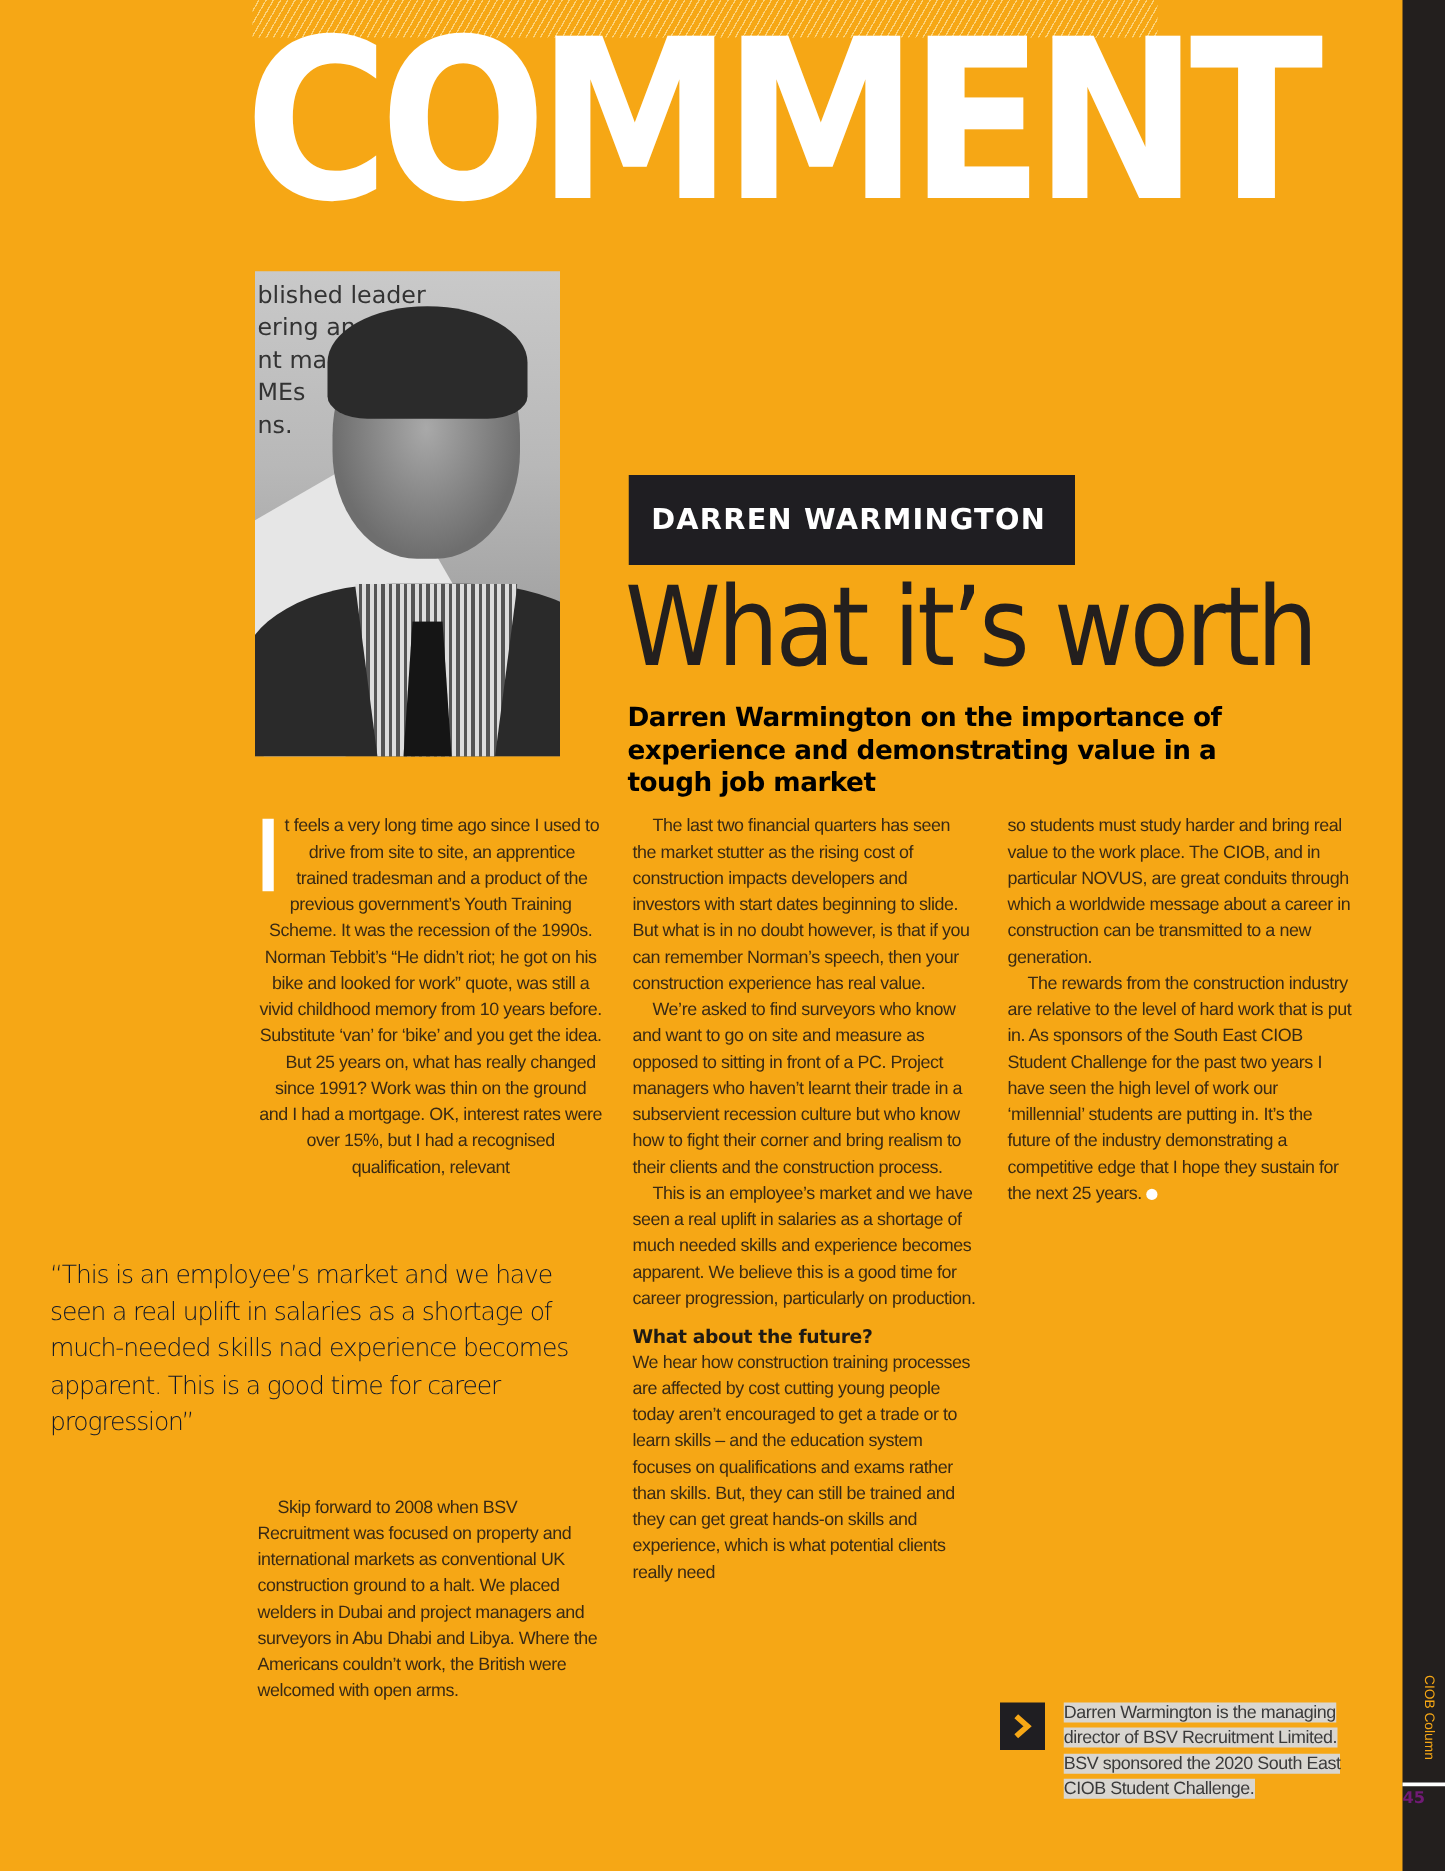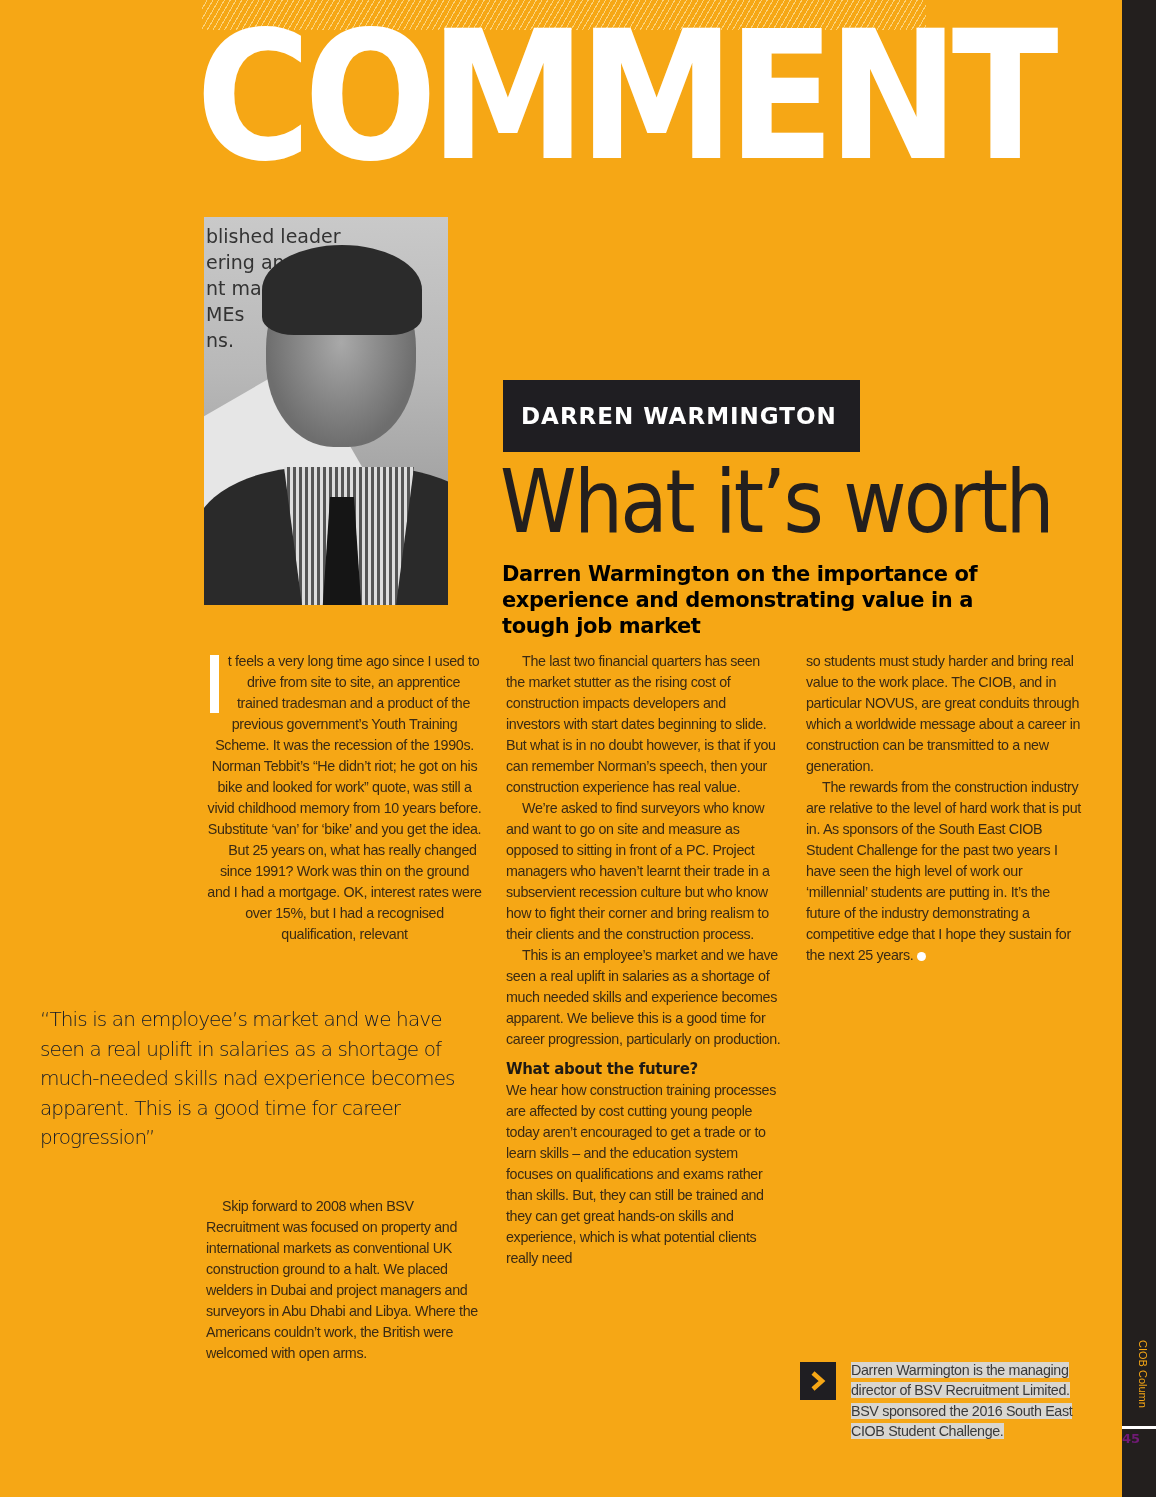--- a/index.html
+++ b/index.html
@@ -170,13 +170,13 @@
 <div class="col col3">
   <p>so students must study harder and bring real value to the work place. The CIOB, and in particular NOVUS, are great conduits through which a worldwide message about a career in construction can be transmitted to a new generation.</p>
   <p class="ind"><span>The rewards from the construction industry are relative to the level of hard work that is put in. As sponsors of the South East CIOB Student Challenge for the past two years I have seen the high level of work our ‘millennial’ students are putting in. It’s the future of the industry demonstrating a competitive edge that I hope they sustain for the next 25 years.</span><span class="end-dot"></span></p>
 </div>
 
 <div class="bio-arrow">
   <svg width="18" height="22" viewBox="0 0 18 22">
     <polyline points="4,3 13,11 4,19" fill="none" stroke="#f6a715" stroke-width="4.5" stroke-linejoin="miter"></polyline>
   </svg>
 </div>
-<div class="bio"><span>Darren Warmington is the managing director of BSV Recruitment Limited. BSV sponsored the 2016 South East CIOB Student Challenge.</span></div>
+<div class="bio"><span>Darren Warmington is the managing director of BSV Recruitment Limited. BSV sponsored the 2020 South East CIOB Student Challenge.</span></div>
 
 </body></html>

